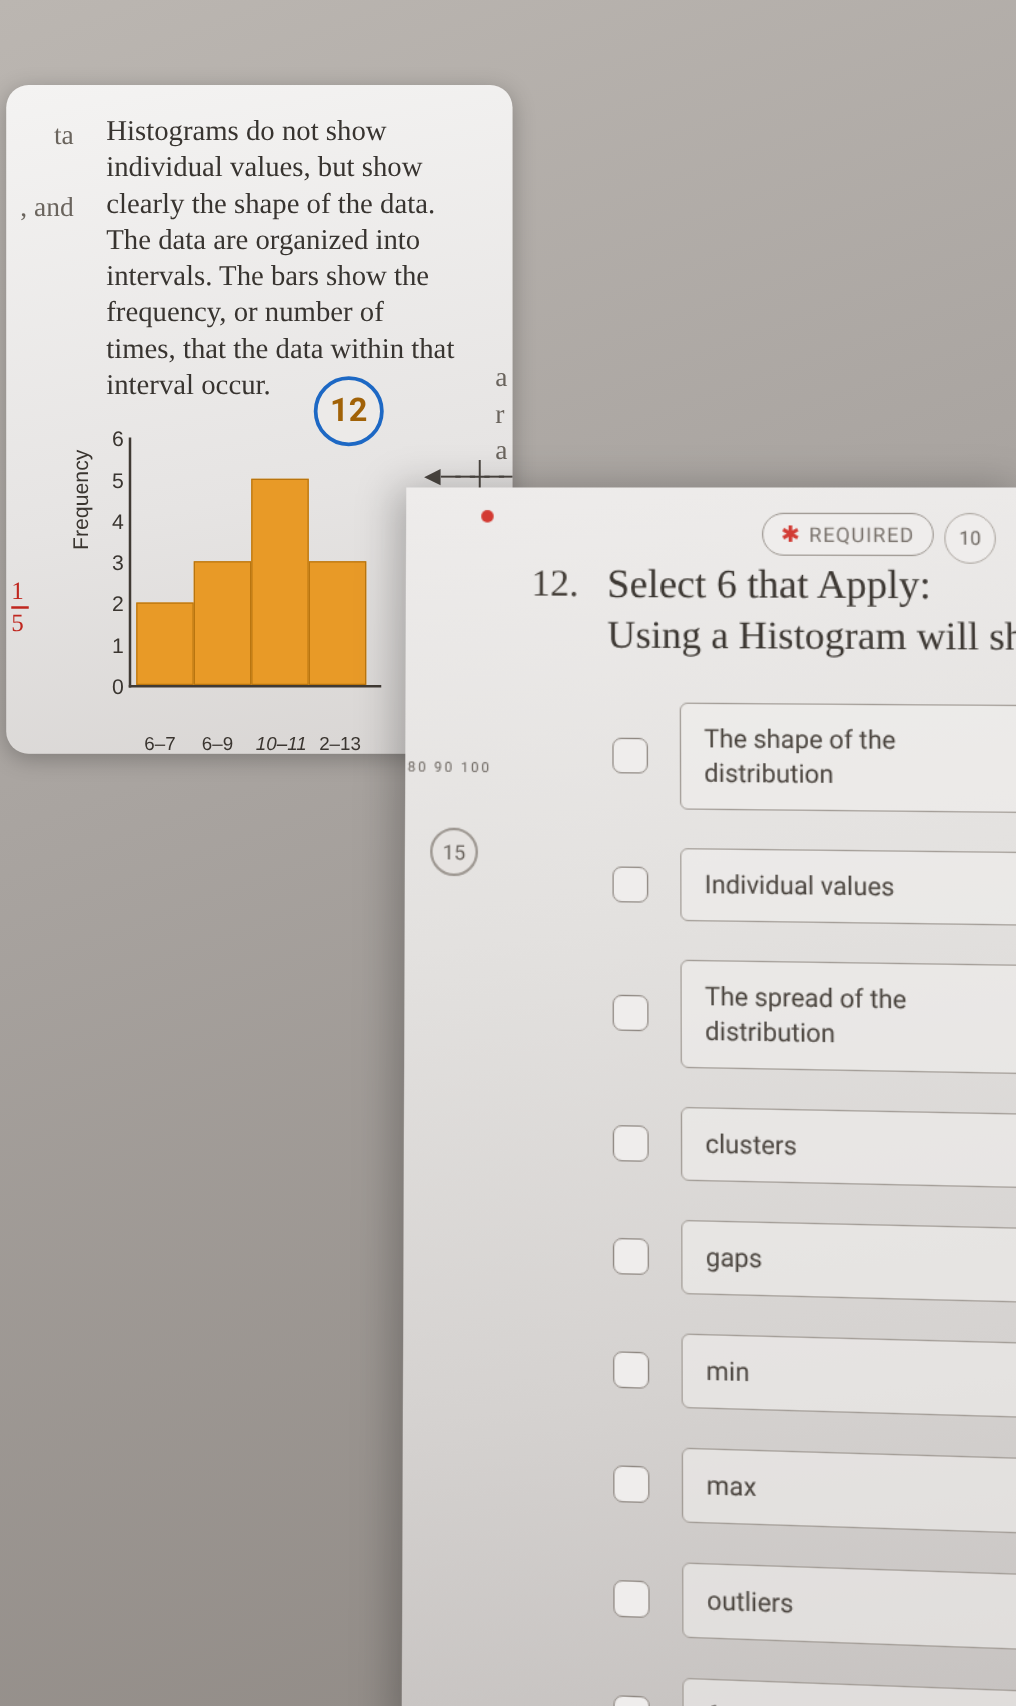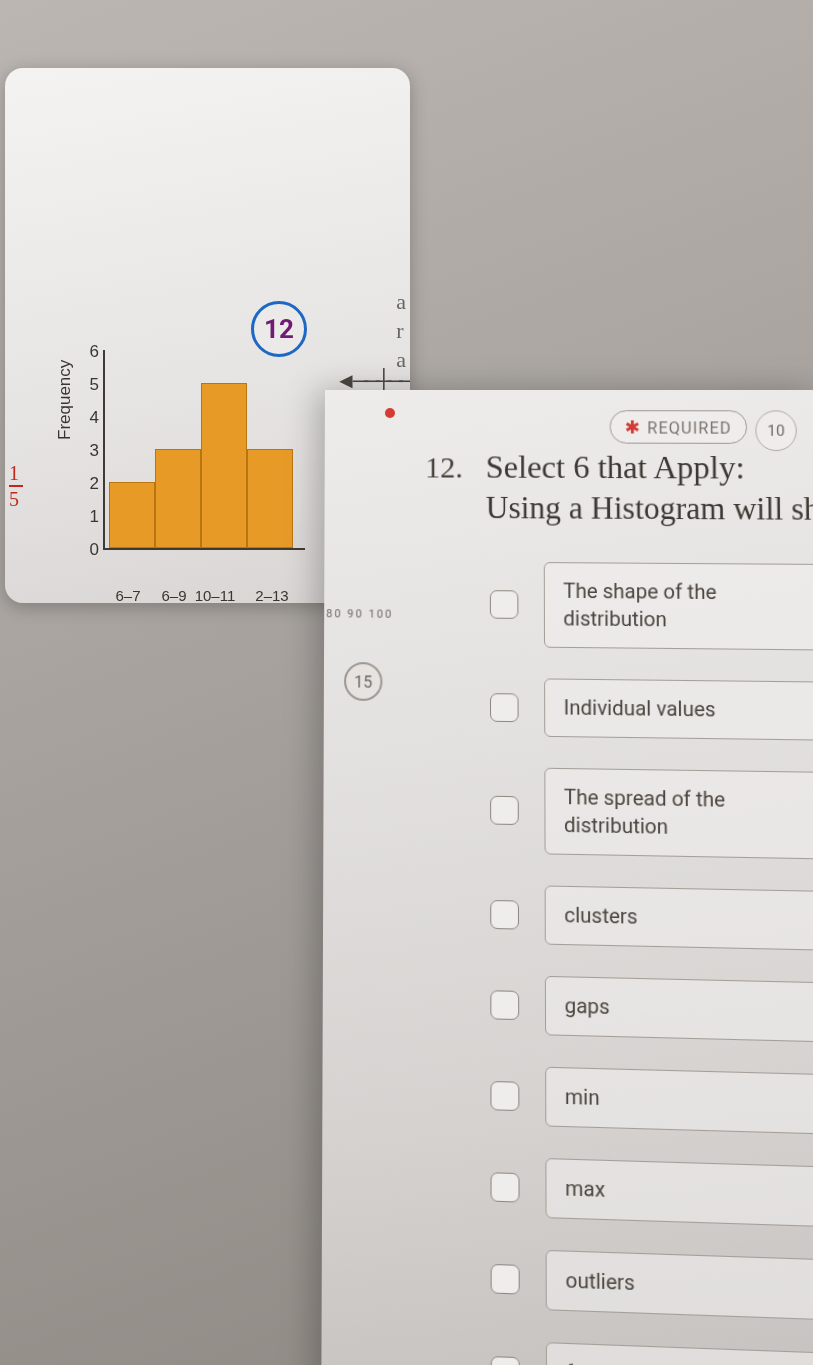--- a/index.html
+++ b/index.html
@@ -48,21 +48,21 @@
   }
   .badge-12 {
     position: absolute;
     left: 246px;
     top: 233px;
     width: 50px;
     height: 50px;
     border: 3px solid #1d68c4;
     border-radius: 50%;
     background: #eceae8;
-    color: #701a75;
+    color: #a16207;
     font-weight: 700;
     font-size: 26px;
     display: flex;
     align-items: center;
     justify-content: center;
   }
   .right-edge-letters {
     position:absolute;
     right:4px;
     top:132px;
@@ -277,21 +277,27 @@
     top:18px;
     width:10px; height:10px;
     background:#d33b33;
     border-radius:50%;
   }
 </style>
 </head>
 <body>
 
 <div class="textbook-card">
-
+  <div class="left-margin">
+    <span>ta</span>
+    <span style="height:29px;"></span>
+    <span>, and</span>
+  </div>
+
+  <div class="textbook-body">Histograms do not show individual values, but show clearly the shape of the data. The data are organized into intervals. The bars show the frequency, or number of times, that the data within that interval occur.</div>
 
   <div class="right-edge-letters">
     <div style="height:29px;"></div>
       <div style="height:29px;"></div>
       <div style="height:29px;"></div>
     <div>a</div>
     <div>r</div>
     <div>a</div>
   </div>
 
@@ -322,21 +328,21 @@
 
     <div class="hist-plot">
       <div class="hist-bar" style="left:4px;  height:66px;"></div>
       <div class="hist-bar" style="left:50px; height:99px;"></div>
       <div class="hist-bar" style="left:96px; height:165px;"></div>
       <div class="hist-bar" style="left:142px;height:99px;"></div>
     </div>
 
     <div class="hist-xtick" style="left:44px;  width:46px;">6–7</div>
     <div class="hist-xtick" style="left:90px;  width:46px;">6–9</div>
-    <div class="hist-xtick" style="left:129px; width:50px;">10–11</div>
+    <div class="hist-xtick" style="left:139px; width:50px;font-style:italic;">10–11</div>
     <div class="hist-xtick" style="left:186px; width:50px;">2–13</div>
 
   </div>
 </div>
 
 <div class="worksheet">
   <div class="ws-inner">
     <div class="red-dot"></div>
     <div class="tiny-axis">80   90   100</div>
     <div class="badge-15">15</div>

